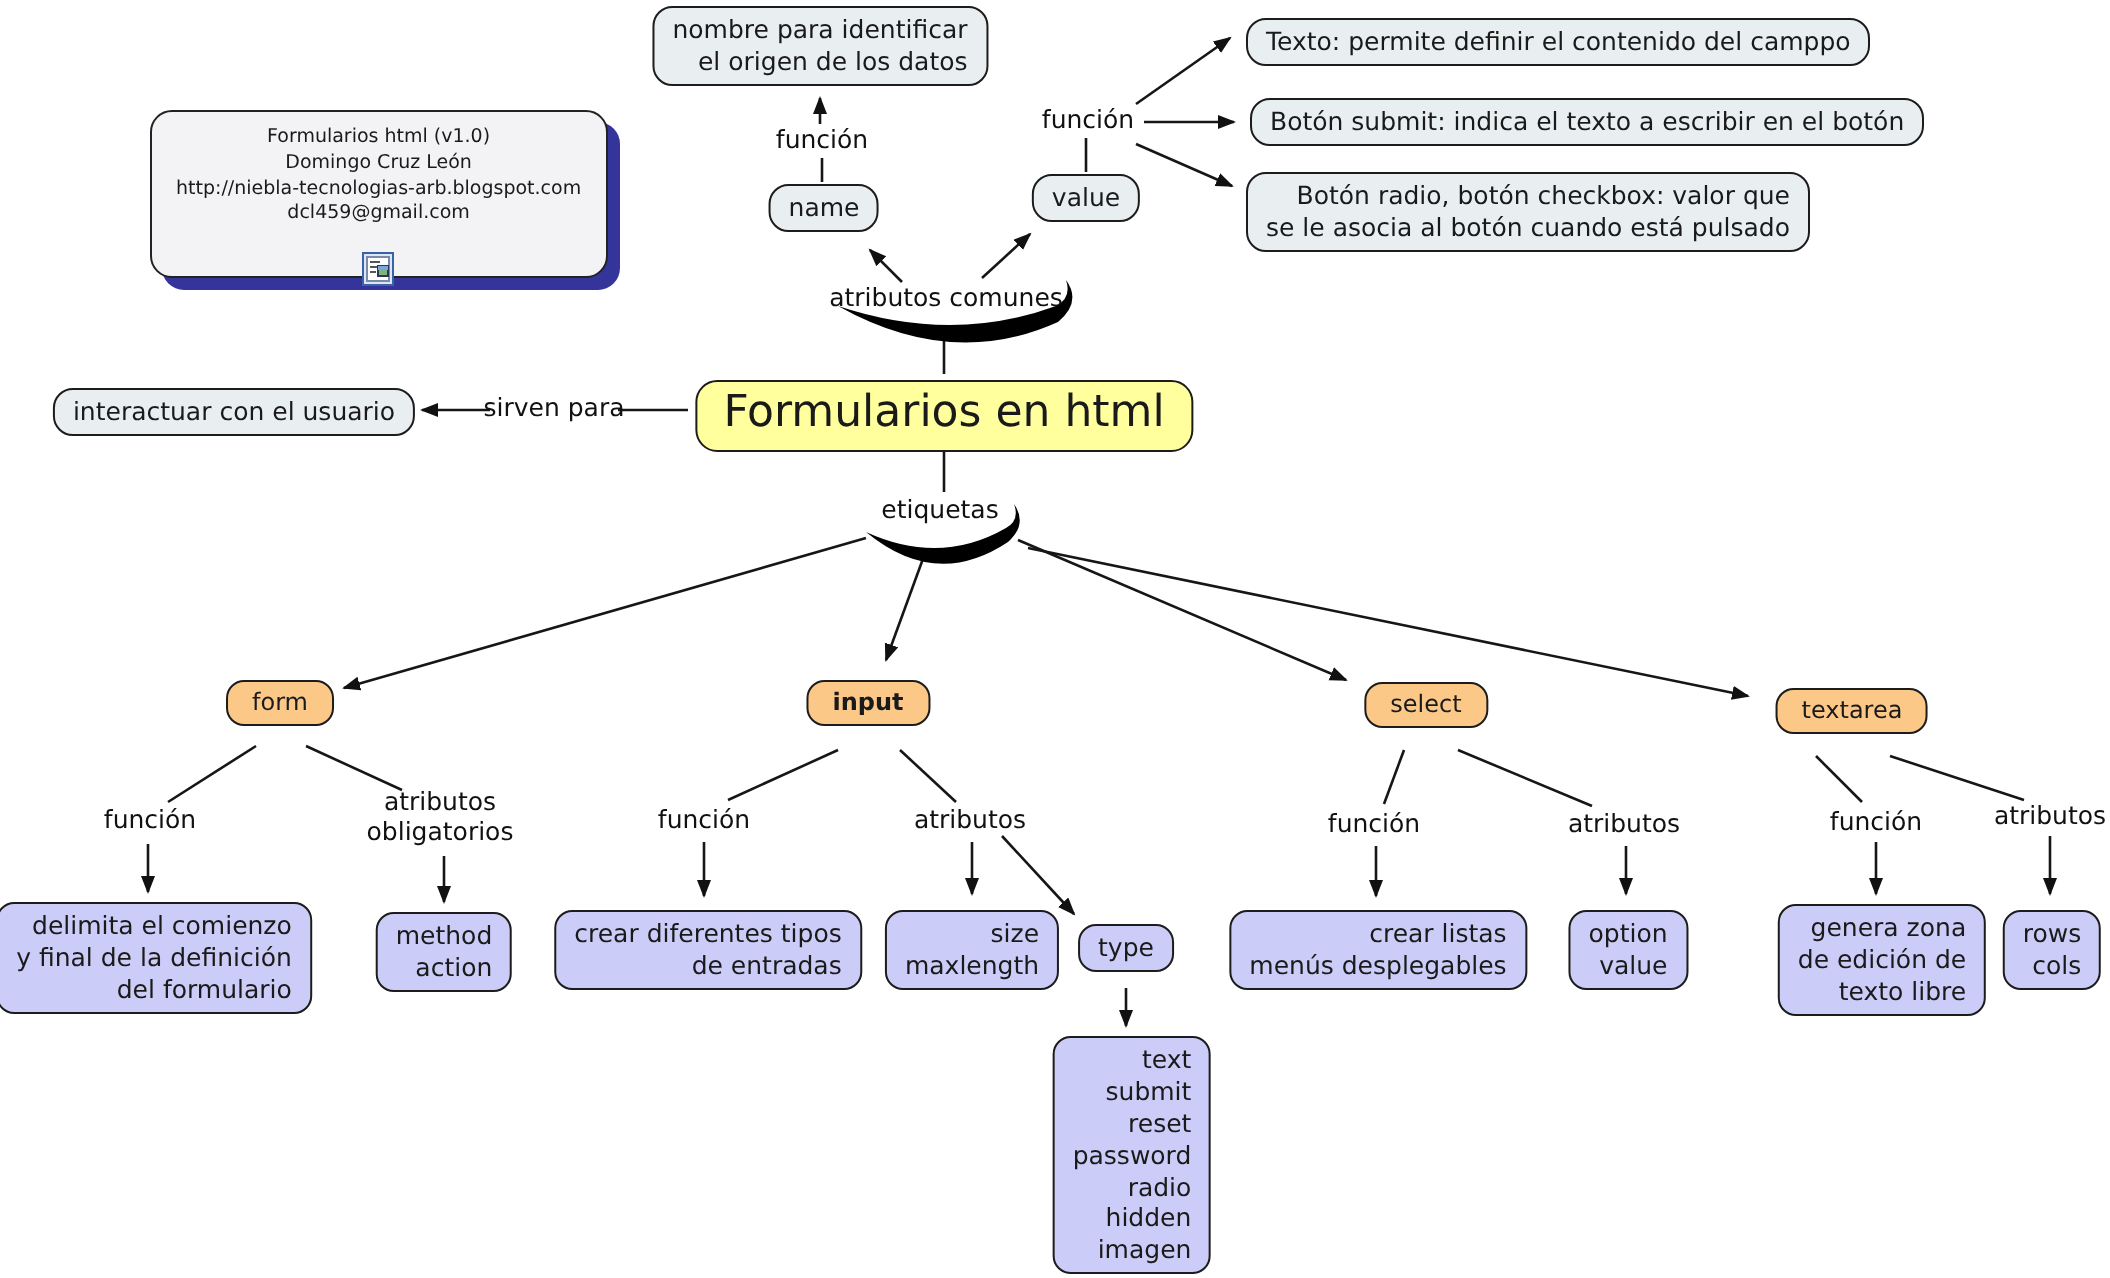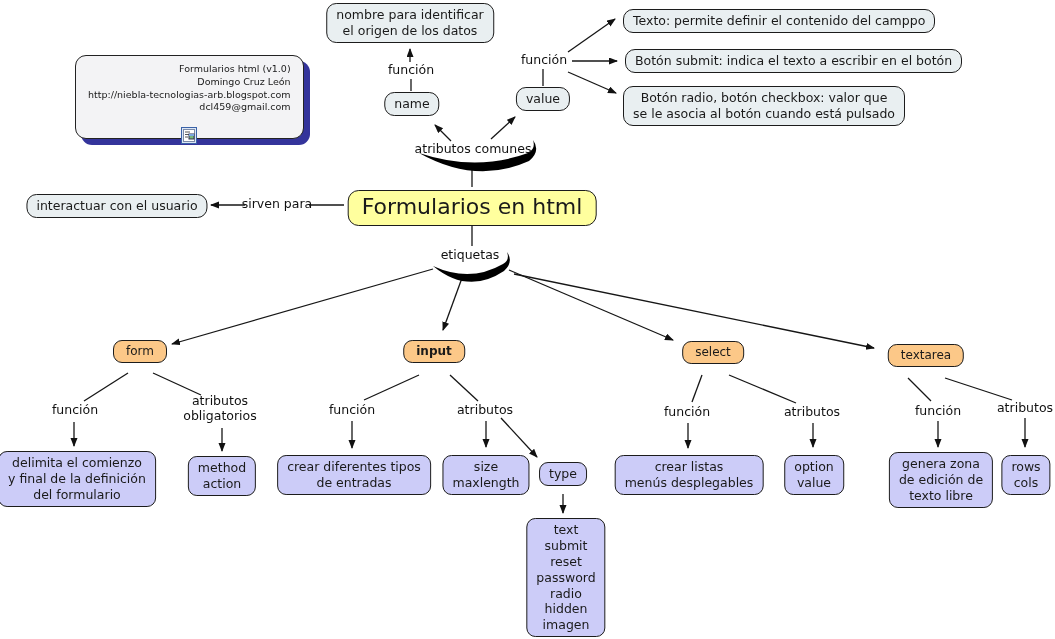--- a/index.html
+++ b/index.html
@@ -10,40 +10,40 @@
   html,body{background:#ffffff;}
   body{font-family:"DejaVu Sans","Liberation Sans",sans-serif; color:#1a1a1a;}
   #cmap{position:relative; width:1055px; height:639px; background:#ffffff; overflow:hidden;}
   #wires{position:absolute; left:0; top:0; z-index:0; pointer-events:none;}
 
   .node{
     position:absolute; transform:translateX(-50%);
     border:1.4px solid #1c1c1c; border-radius:10px;
     background:var(--concept_fill);
     padding:3px 9px; font-size:12.5px; line-height:1.27;
-    text-align:center; white-space:pre-line; z-index:1;
+    text-align:right; white-space:pre-line; z-index:1;
   }
   .nowrap{white-space:nowrap;}
   .left-anchor{transform:none;}
   .detail{background:var(--detail_fill); border-radius:9px;}
   .tag{background:var(--tag_fill); font-size:12px; padding:3px 12px; border-radius:9px;}
   .topic{
     background:var(--topic_fill); font-size:22px; font-weight:400;
     padding:2px 13px 4px; border-radius:11px; border-width:1.6px; white-space:nowrap;
   }
   .label{
     position:absolute; transform:translateX(-50%);
     font-size:12.5px; color:#111; text-align:center;
     white-space:pre-line; line-height:1.18; z-index:1;
   }
   .credits{
     position:absolute; left:75px; top:55px; z-index:1;
     border:1.4px solid #222; border-radius:11px;
     background:#f3f3f5; box-shadow:6px 6px 0 var(--shadow_color);
-    font-size:9.5px; line-height:1.35; text-align:right;
+    font-size:9.5px; line-height:1.35; text-align:center;
     padding:7px 12px 11px; white-space:pre-line;
   }
   .doc-icon{position:absolute; left:50%; bottom:-10px; transform:translateX(-50%); z-index:2;}
 </style>
 </head>
 <body>
 
 <div id="cmap">
 
   <svg id="wires" width="1055" height="639" viewBox="0 0 1055 639">

